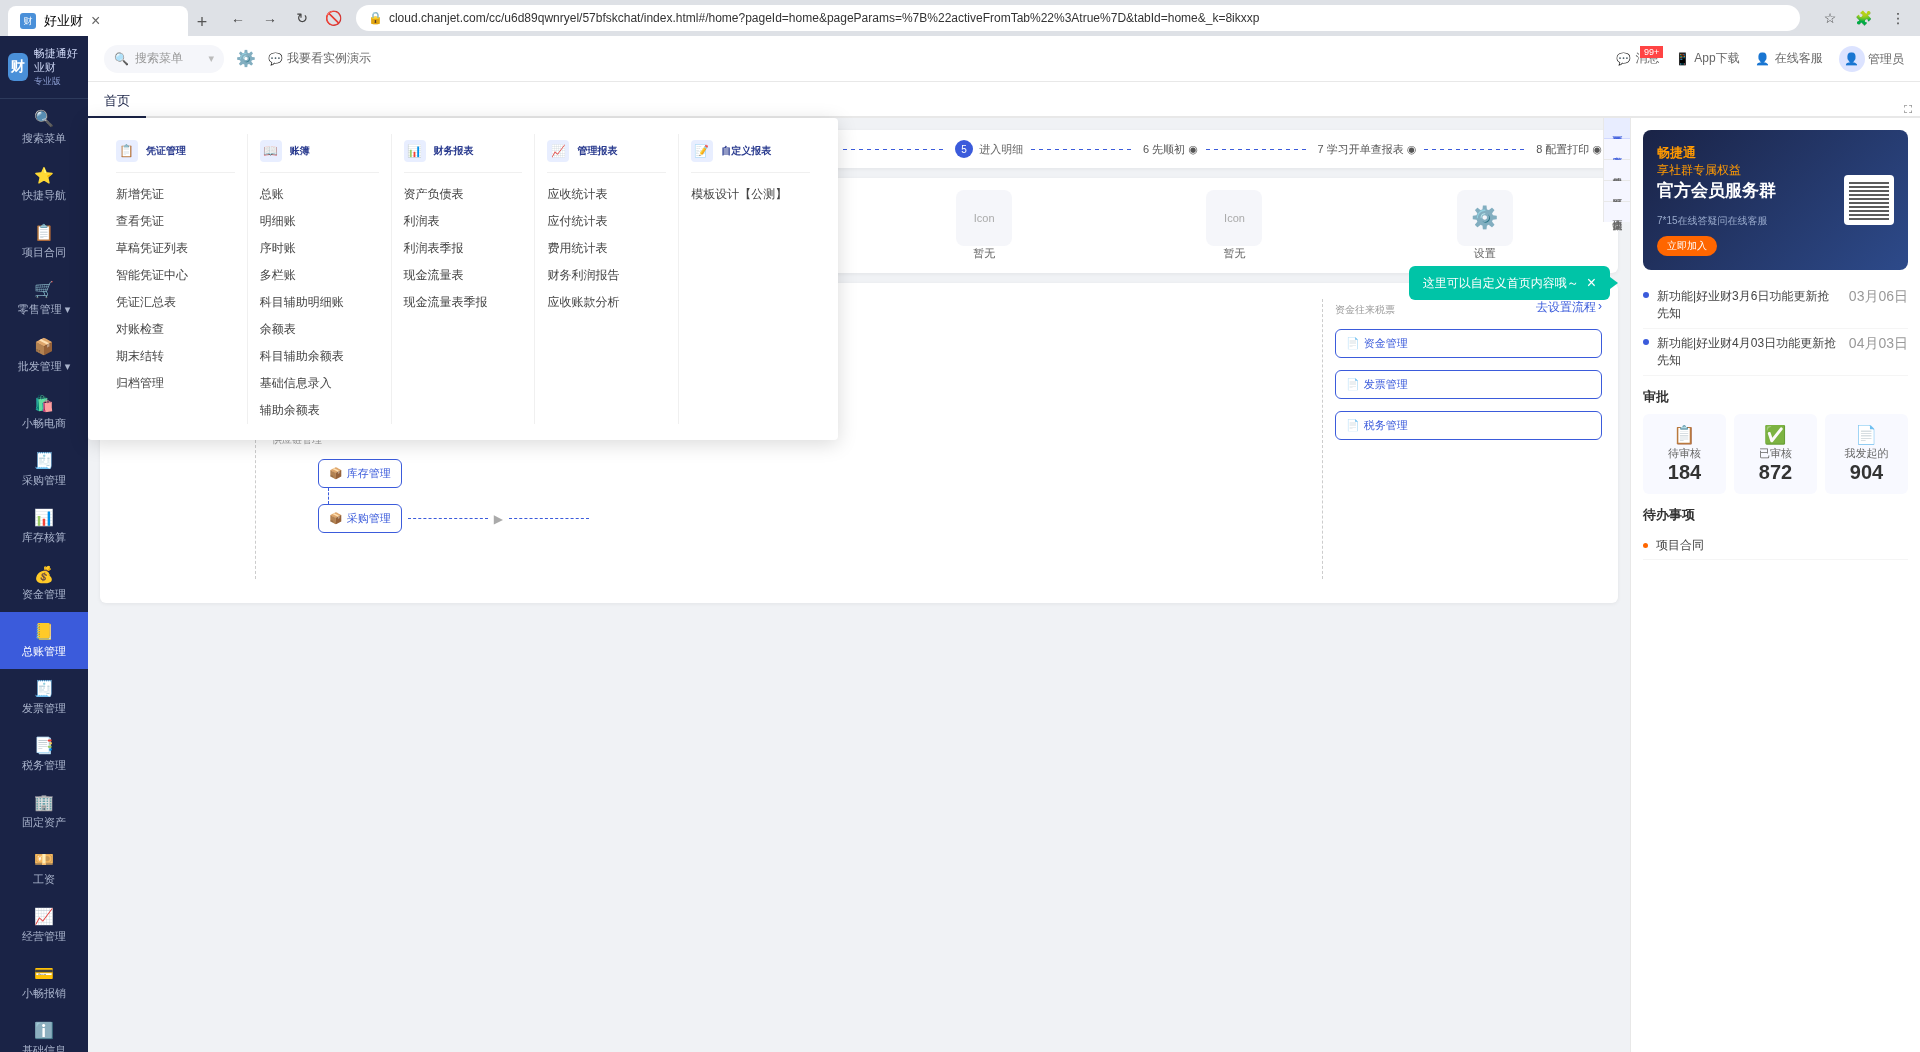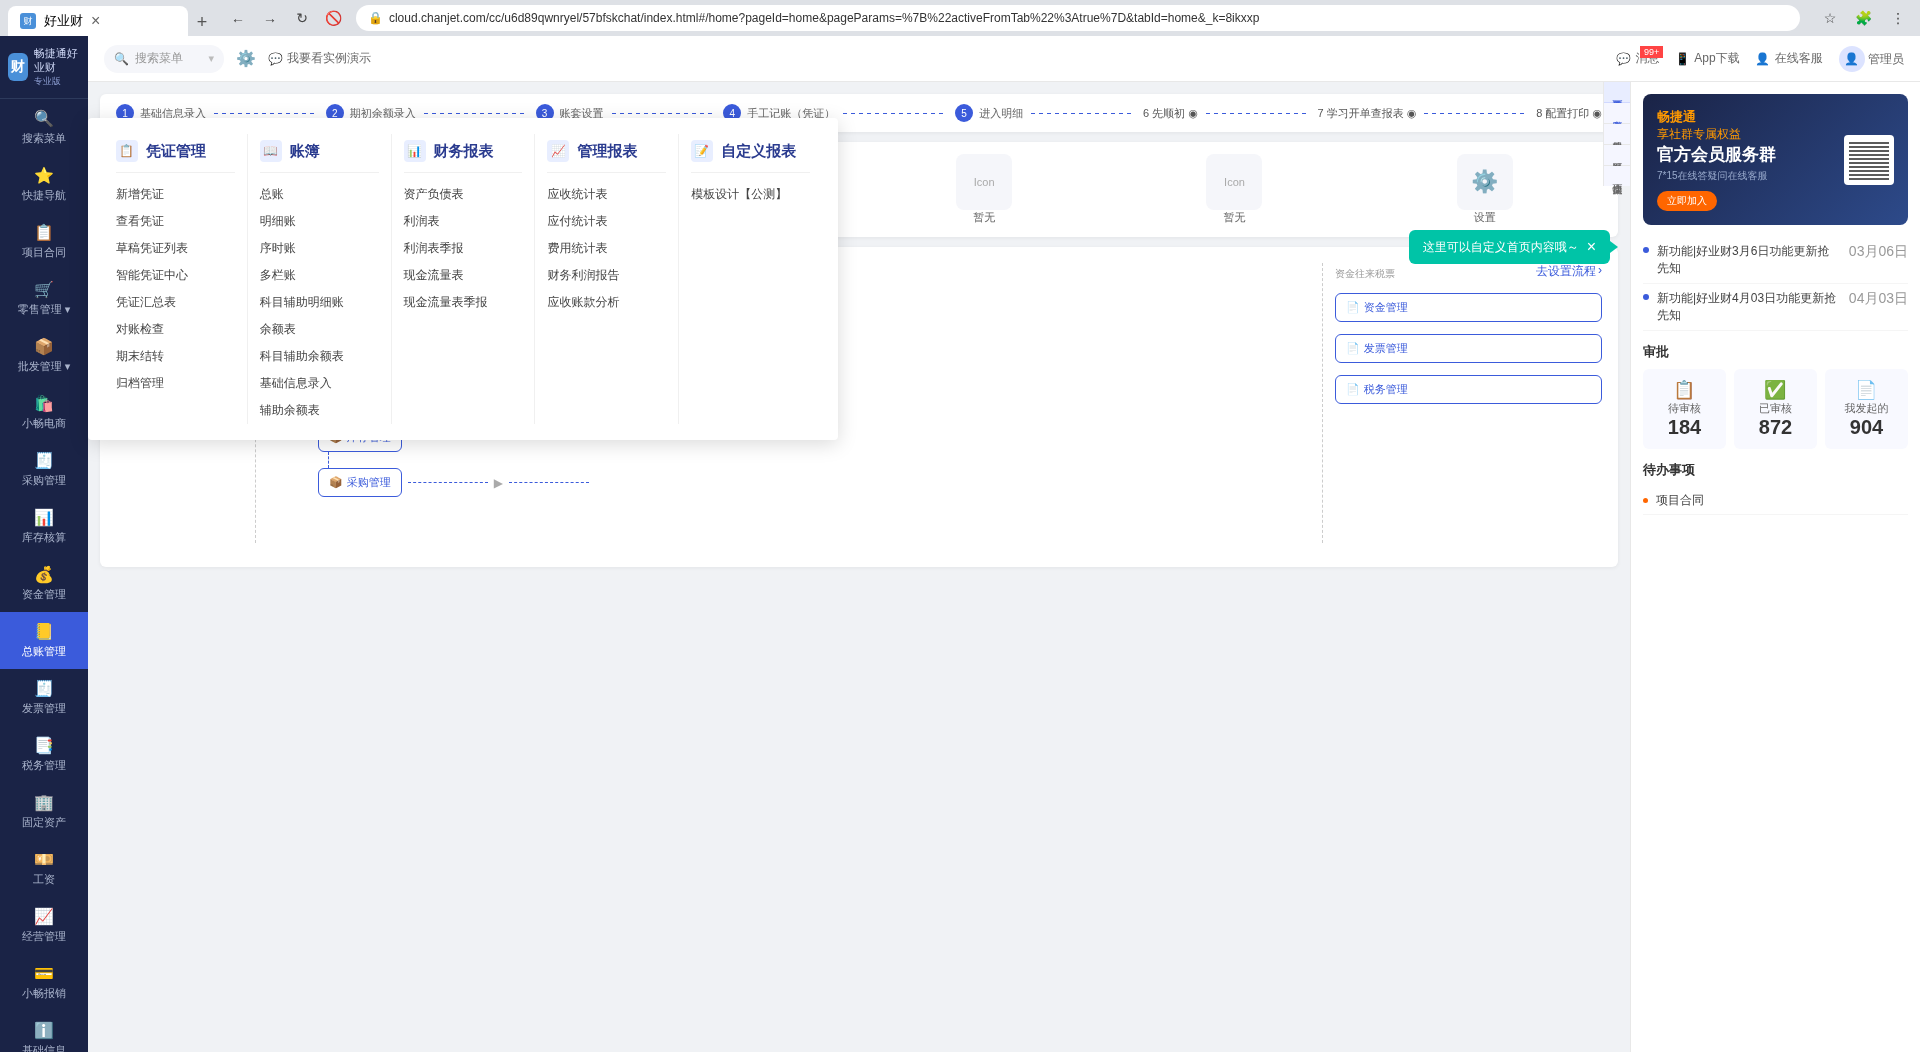--- a/index.html
+++ b/index.html
@@ -49,21 +49,21 @@
     .nav-tab.active { color: #1a2346; border-bottom: 2px solid #1a2346; font-weight: 500; }
     .page-right-btns { margin-left: auto; display: flex; align-items: center; padding-right: 8px; gap: 8px; }
     .page-btn { font-size: 11px; color: #666; cursor: pointer; }
 
     
     .dropdown-overlay { position: absolute; top: 118px; left: 88px; background: white; box-shadow: 0 4px 20px rgba(0,0,0,0.15); z-index: 1000; border-radius: 4px; width: 750px; padding: 16px; display: flex; gap: 0; }
     .dd-col { flex: 1; padding: 0 12px; border-right: 1px solid #f0f0f0; }
     .dd-col:last-child { border-right: none; }
     .dd-header { display: flex; align-items: center; gap: 8px; padding: 6px 0 10px 0; border-bottom: 1px solid #f0f0f0; margin-bottom: 8px; }
     .dd-header-icon { width: 22px; height: 22px; background: #e8eeff; border-radius: 4px; display: flex; align-items: center; justify-content: center; font-size: 12px; }
-    .dd-header-text { font-size: 15px; font-weight: 600; color: #2a3b8f; }
+    .dd-header-text { font-size: 10px; font-weight: 600; color: #2a3b8f; }
     .dd-item { padding: 5px 0; color: #444; font-size: 12px; cursor: pointer; white-space: nowrap; }
 
     
     .home-content { flex: 1; display: flex; overflow: hidden; }
     .home-main { flex: 1; overflow-y: auto; padding: 12px; }
 
     
     .right-panel { width: 290px; background: white; border-left: 1px solid #e8e8e8; overflow-y: auto; padding: 12px; flex-shrink: 0; display: flex; flex-direction: column; gap: 12px; }
 
     
@@ -255,20 +255,26 @@
           <span>👤</span>
           <span>在线客服</span>
         </div>
         <div class="topbar-user">
           <span style="width:26px;height:26px;background:#dce3ff;border-radius:50%;display:inline-flex;align-items:center;justify-content:center;font-size:12px;">👤</span>
           <span>管理员</span>
         </div>
       </div>
     </div>
 
+    <div class="nav-tabs-bar">
+      <div class="nav-tab active">首页</div>
+      <div class="page-right-btns">
+        <div class="page-btn">⛶</div>
+      </div>
+    </div>
 
     <div class="home-content" style="position:relative;">
       <div class="home-main">
 
         <div class="guide-bar">
           <div class="guide-step">
             <div class="guide-step-num">1</div>
             <span>基础信息录入</span>
           </div>
           <div class="guide-line"></div>
@@ -457,21 +463,21 @@
       </div>
 
       <div class="right-panel">
 
         <div>
           <div class="activity-banner">
             <div>
               <div style="color:#ff9900;font-size:13px;font-weight:bold;">畅捷通</div>
               <div style="color:#ff9900;font-size:12px;">享社群专属权益</div>
               <div style="color:white;font-size:17px;font-weight:bold;">官方会员服务群</div>
-              <div style="color:#99aacc;font-size:10px;margin-top:3px;">7*15在线答疑问在线客服</div>
+              <div style="color:#99aacc;font-size:10px;margin-top:12px;">7*15在线答疑问在线客服</div>
               <div class="join-btn">立即加入</div>
             </div>
             <div class="qr-box">
               <div class="qr-code"></div>
             </div>
           </div>
         </div>
 
         <div>
           <div class="news-item">

